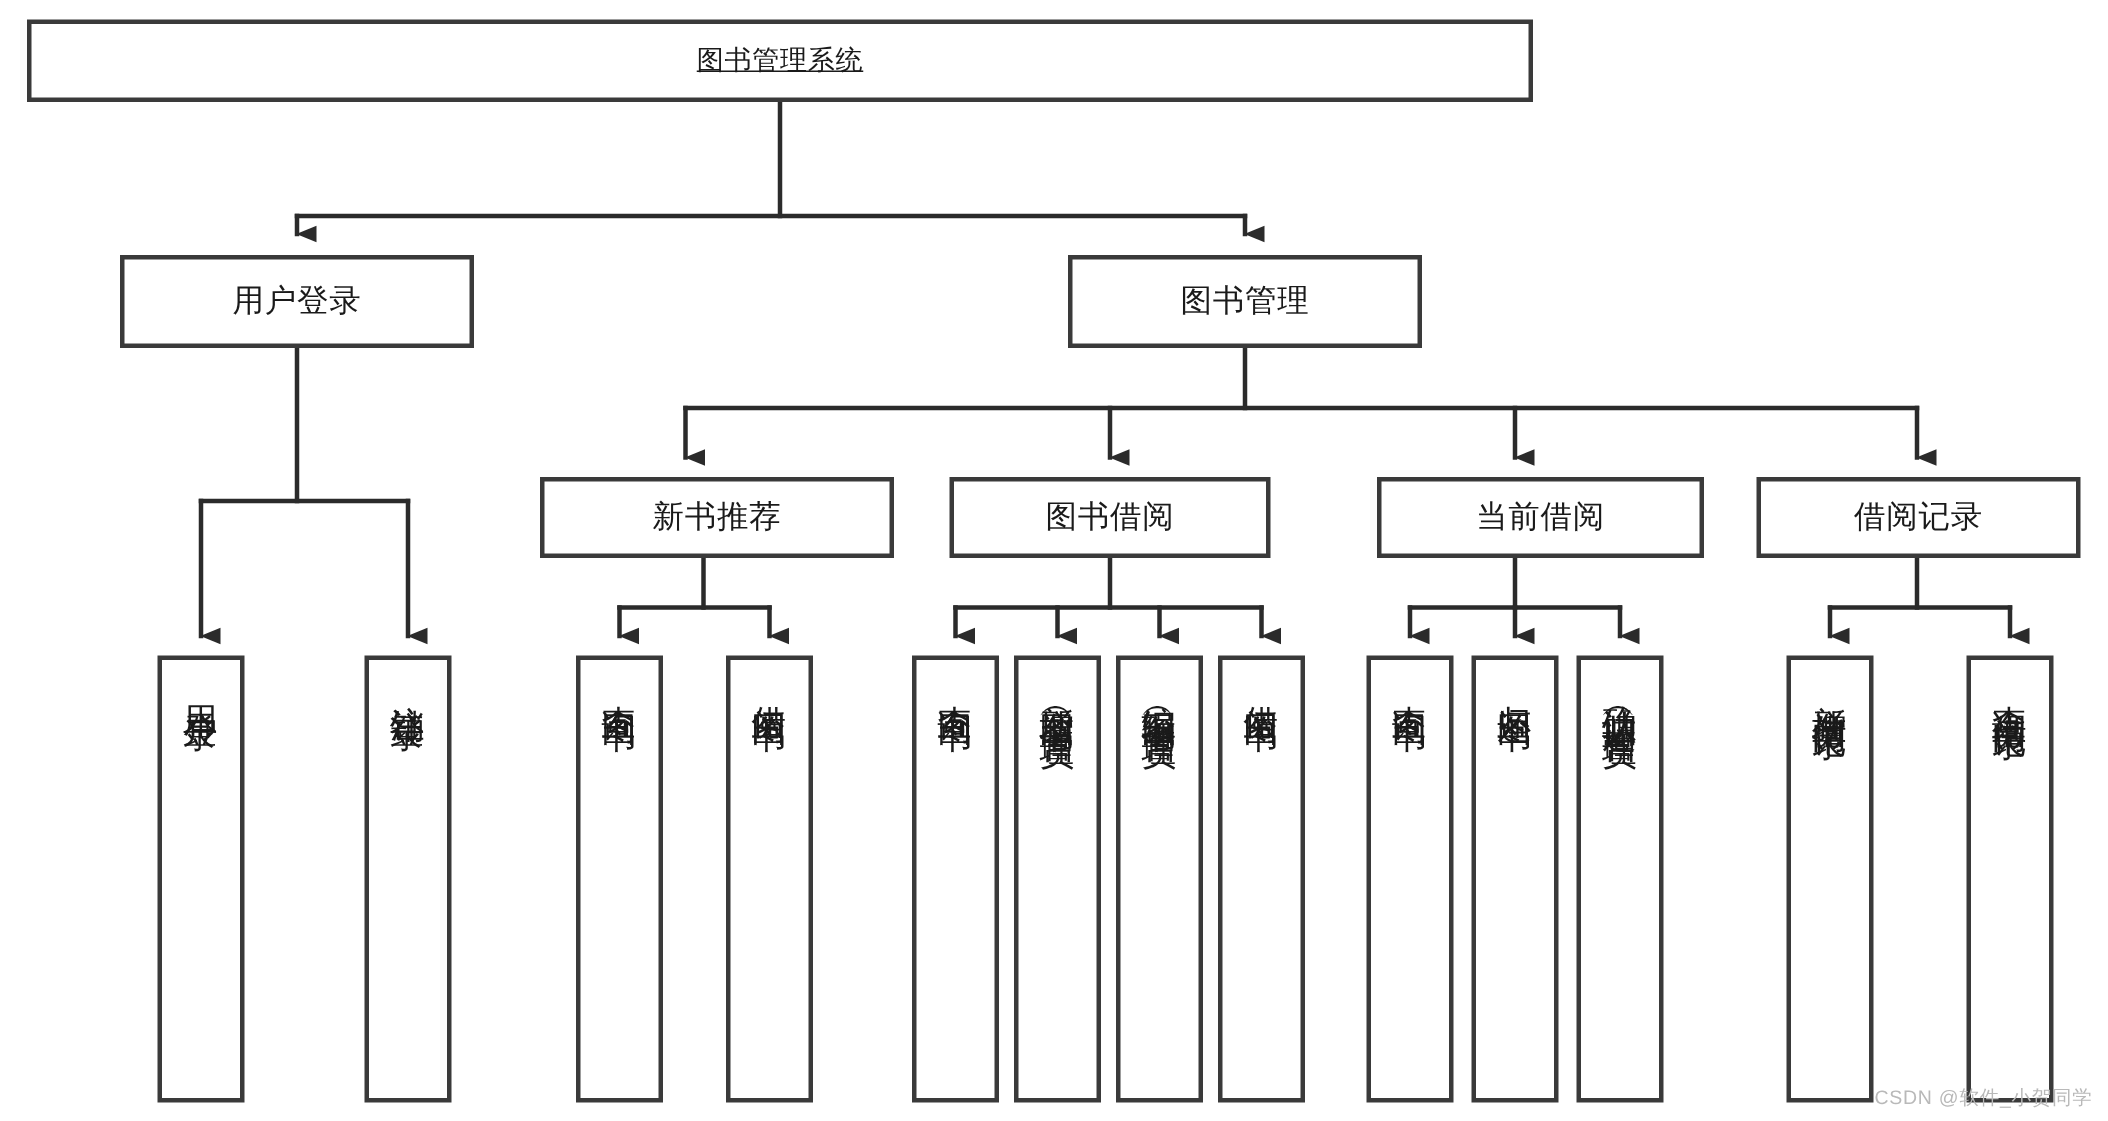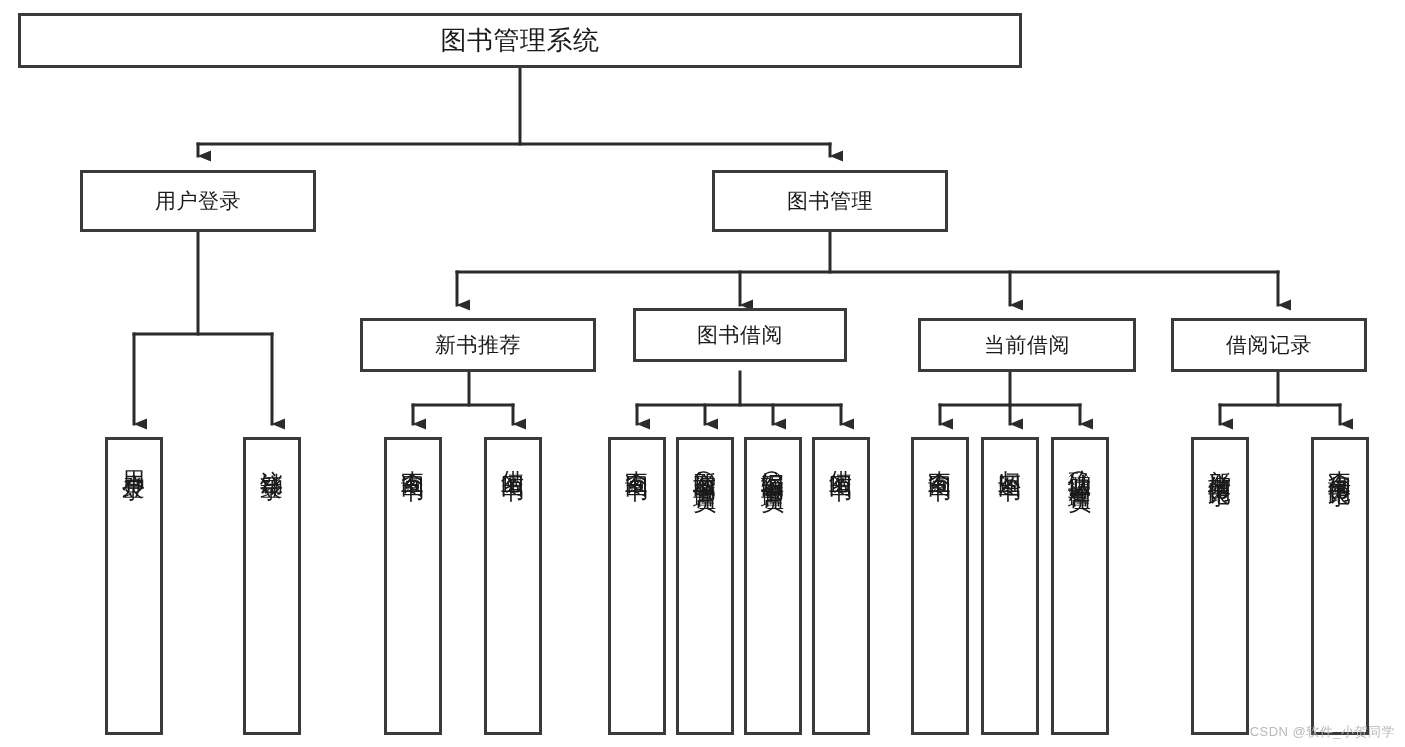--- a/index.html
+++ b/index.html
@@ -42,21 +42,22 @@
     text-align: center;
     line-height: 1.18;
     white-space: nowrap;
   }
   
   .node.horiz .lbl {
     font-size: 21px;
     letter-spacing: 0.5px;
   }
   .node.root .lbl {
-    font-size: 26px;
+    font-size: 18px;
+    text-decoration: underline;
   }
   
   .node.vert {
     align-items: flex-start;
     padding-top: 12px;
   }
   .node.vert .lbl {
     writing-mode: vertical-rl;
     text-orientation: upright;
     font-size: 23px;
@@ -140,29 +141,29 @@
   </div>
 
   <div class="node horiz" style="left:712px; top:170px; width:236px; height:62px;">
     <span class="lbl">图书管理</span>
   </div>
 
   <div class="node horiz" style="left:360px; top:318px; width:236px; height:54px;">
     <span class="lbl">新书推荐</span>
   </div>
 
-  <div class="node horiz" style="left:633px; top:308px; width:214px; height:54px;align-items:center;">
+  <div class="node horiz" style="left:633px; top:318px; width:214px; height:54px;align-items:center;">
     <span class="lbl">图书借阅</span>
   </div>
 
   <div class="node horiz" style="left:918px; top:318px; width:218px; height:54px;">
     <span class="lbl">当前借阅</span>
   </div>
 
-  <div class="node horiz" style="left:1171px; top:318px; width:196px; height:54px;">
+  <div class="node horiz" style="left:1171px; top:318px; width:216px; height:54px;">
     <span class="lbl">借阅记录</span>
   </div>
 
   <div class="node vert" style="left:105px; top:437px; width:58px; height:298px;">
     <span class="lbl">用户登录</span>
   </div>
 
   <div class="node vert" style="left:243px; top:437px; width:58px; height:298px;">
     <span class="lbl">注销登录</span>
   </div>

